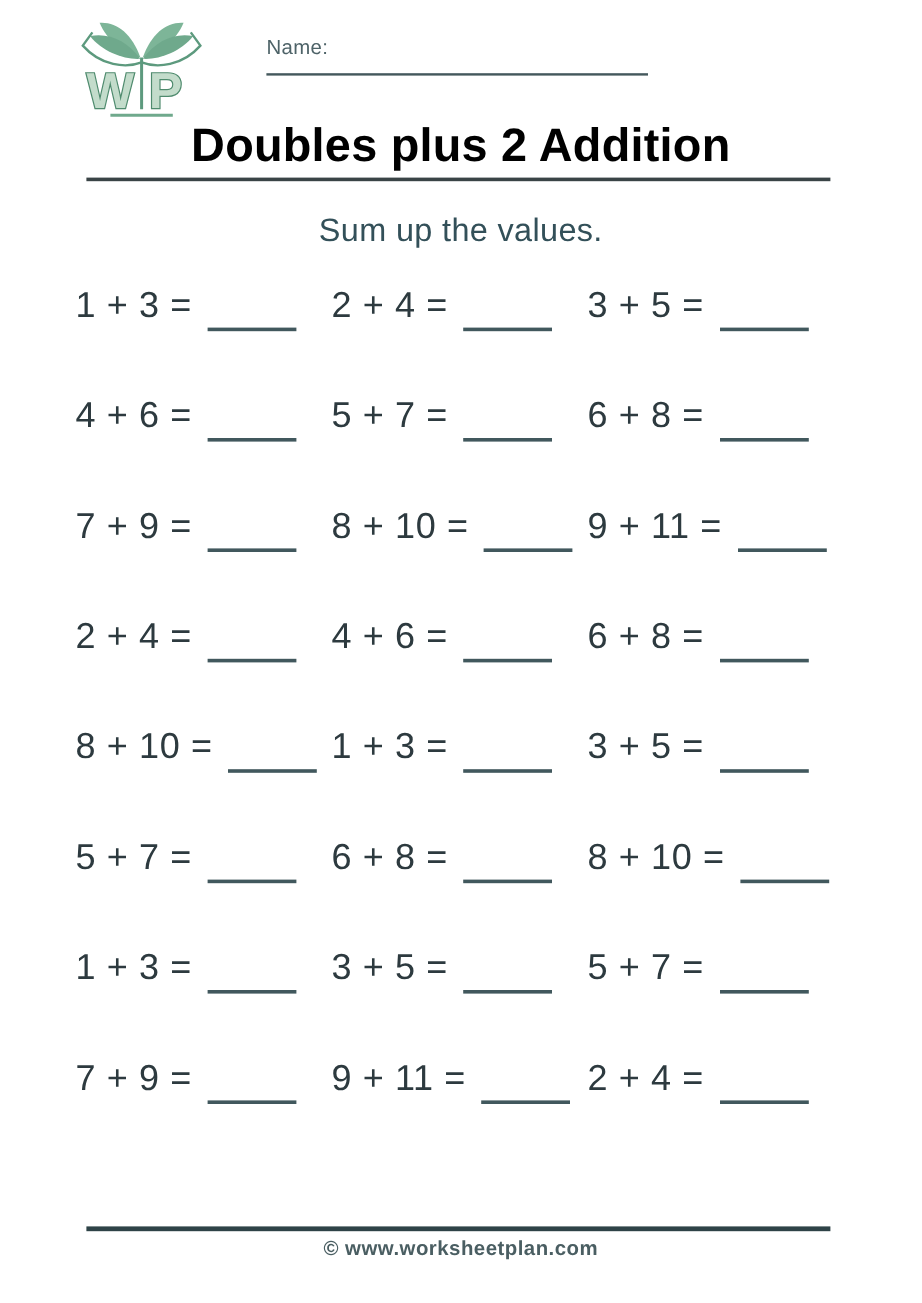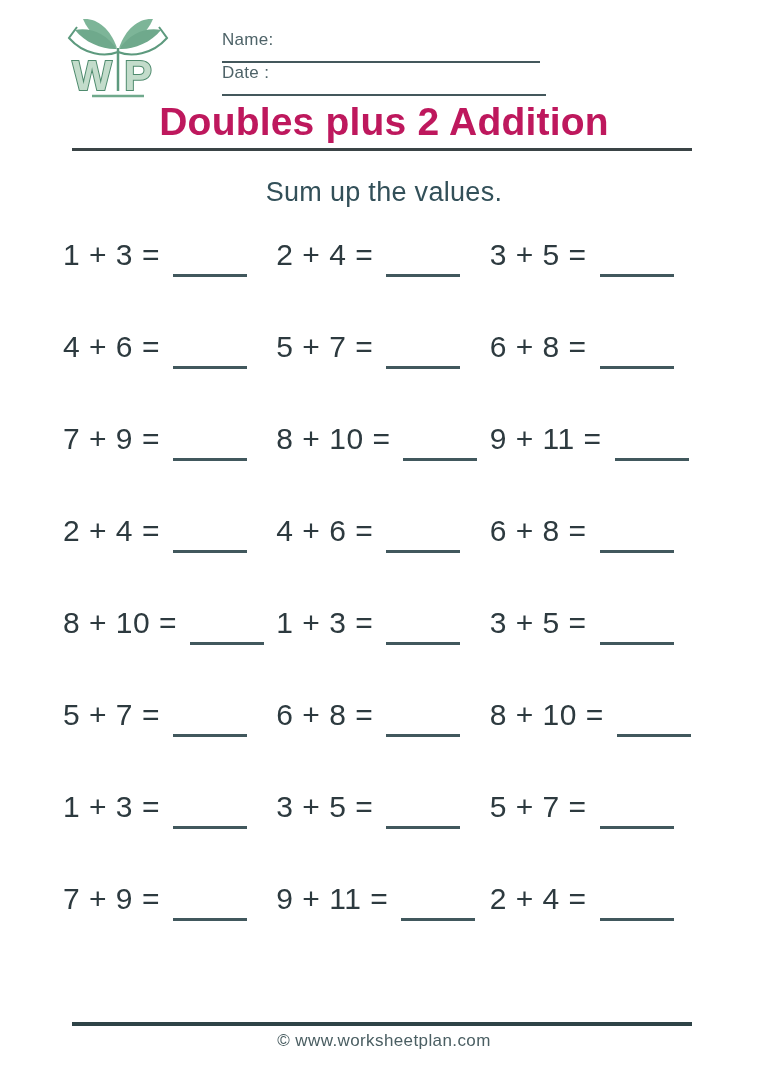--- a/index.html
+++ b/index.html
@@ -11,42 +11,42 @@
   .logo{position:absolute;left:64px;top:14px;width:108px;height:88px;}
   .fields{position:absolute;left:214px;top:30px;width:384px;}
   .field-row{display:flex;align-items:baseline;height:33px;flex-direction:column;}
   .field-label{font-size:17px;color:#4e6368;letter-spacing:.3px;white-space:nowrap;}
   .field-line{display:inline-block;border-bottom:2px solid #44585c;height:16px;margin-left:8px;}
   .name-line{width:318px;}
   .date-line{width:324px;}
   
   .title{
     position:absolute;top:100px;left:0;width:100%;text-align:center;
-    font-size:39px;font-weight:700;color:#be185d;letter-spacing:.2px;
+    font-size:39px;font-weight:700;color:#000000;letter-spacing:.2px;
   }
   .title-rule{position:absolute;top:148px;left:72px;width:620px;height:3px;background:#3a4446;}
   .subtitle{
     position:absolute;top:177px;left:0;width:100%;text-align:center;
     font-size:27px;color:#335059;letter-spacing:.3px;
   }
   
   .problems{position:absolute;top:238px;left:63px;width:640px;}
   .p-row{display:flex;height:92px;align-items:flex-start;}
   .p-cell{flex:1;display:flex;align-items:baseline;white-space:nowrap;}
   .expr{font-size:30px;color:#2d3a3f;letter-spacing:.5px;}
   .blank{
     display:inline-block;width:74px;height:0;
     border-bottom:3px solid #41585d;margin-left:13px;
     transform:translateY(12px);
   }
   
   .footer-rule{position:absolute;top:1022px;left:72px;width:620px;height:4px;background:#2e4347;}
   .footer-text{
     position:absolute;top:1031px;left:0;width:100%;text-align:center;
-    font-size:17px;color:#4a5e62;letter-spacing:.4px;
+    font-size:17px;color:#4a5e62;letter-spacing:.4px;font-weight:bold;
   }
 </style>
 </head>
 <body>
 
 <div class="page">
 
   <div class="logo">
     <svg viewBox="0 0 108 88" width="108" height="88">
 
@@ -66,24 +66,20 @@
 
       <line x1="28" y1="82" x2="80" y2="82" stroke="#6FA98C" stroke-width="2.5"></line>
     </svg>
   </div>
 
   <div class="fields">
     <div class="field-row">
       <span class="field-label">Name:</span>
       <span class="field-line name-line"></span>
     </div>
-    <div class="field-row">
-      <span class="field-label">Date :</span>
-      <span class="field-line date-line"></span>
-    </div>
   </div>
 
   <div class="title">Doubles plus 2 Addition</div>
   <div class="title-rule"></div>
   <div class="subtitle">Sum up the values.</div>
 
   <div class="problems">
 
     <div class="p-row">
       <div class="p-cell">

